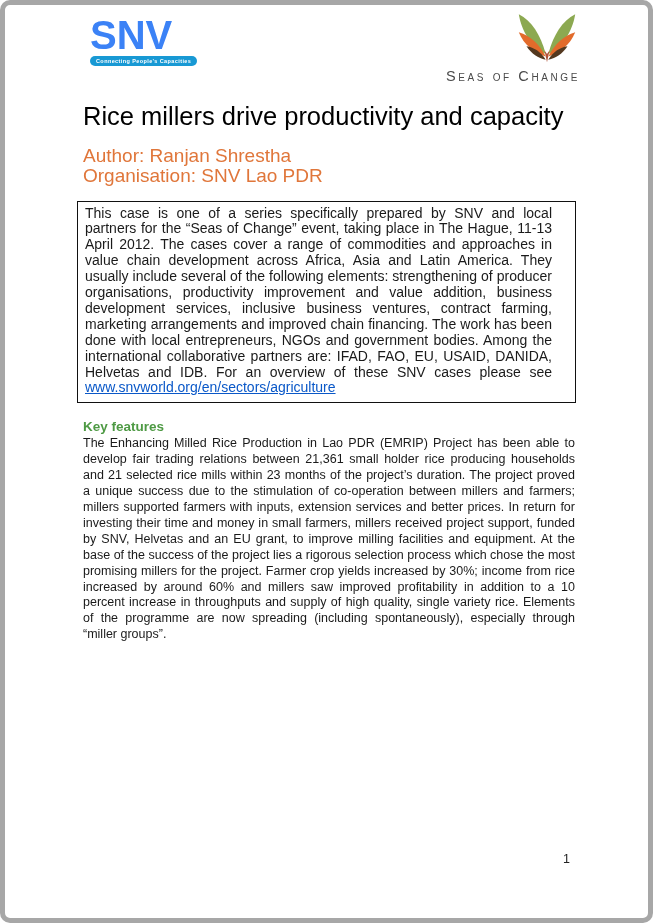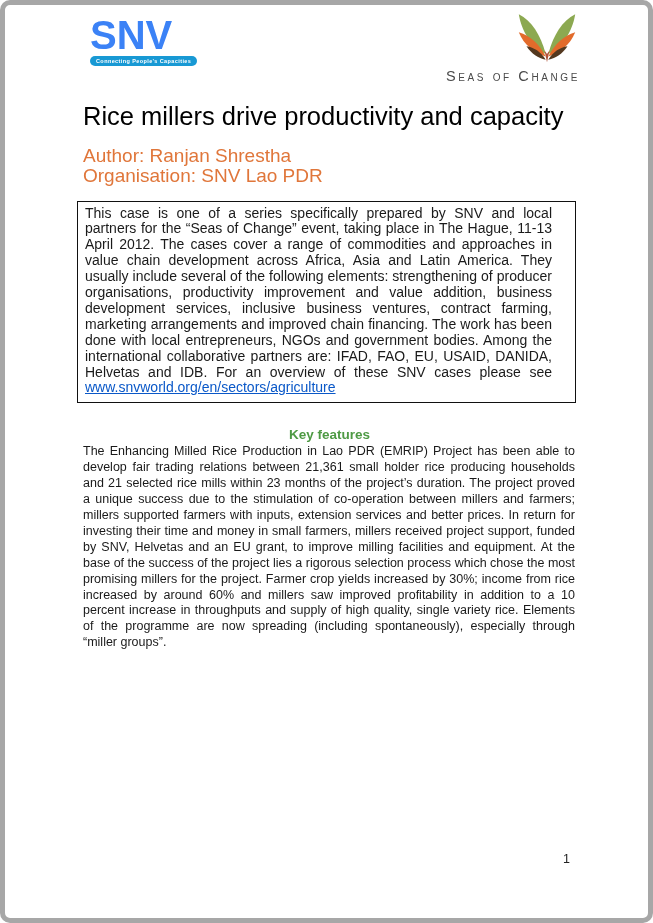--- a/index.html
+++ b/index.html
@@ -47,22 +47,22 @@
   .intro-box{
     margin:15px 72px 0 72px;
     border:1px solid #111111;
     padding:4px 23px 6px 7px;
     color:#1a1a1a;font-size:14px;line-height:15.9px;
     text-align:justify;
   }
   .intro-box a{color:#0a58c8;text-decoration:underline;cursor:pointer;}
   
   .kf-heading{
-    margin:24px 72px 0 78px;
-    color:#4e9a44;font-weight:bold;font-size:13.5px;line-height:16px;text-align:center;
+    margin:16px 72px 0 78px;
+    color:#4e9a44;font-weight:bold;font-size:13.5px;line-height:16px;
   }
   .kf-body{
     margin:1px 73px 16px 78px;
     color:#1a1a1a;font-size:12.5px;line-height:15.9px;
     text-align:justify;
   }
   .page-number{
     position:absolute;bottom:52px;right:78px;
     color:#222222;font-size:12.5px;
   }

